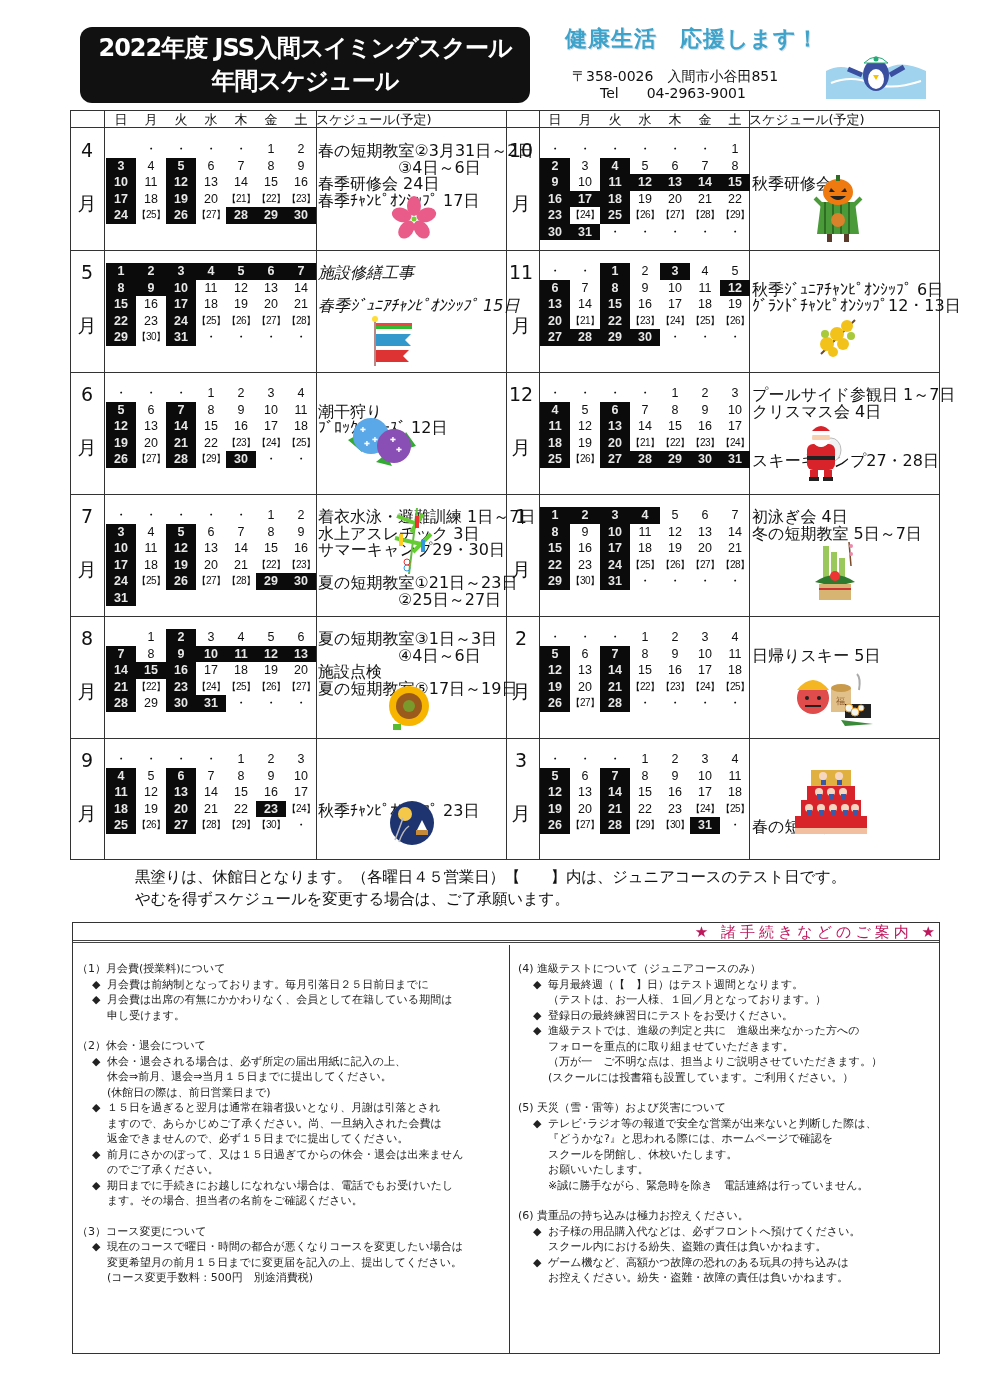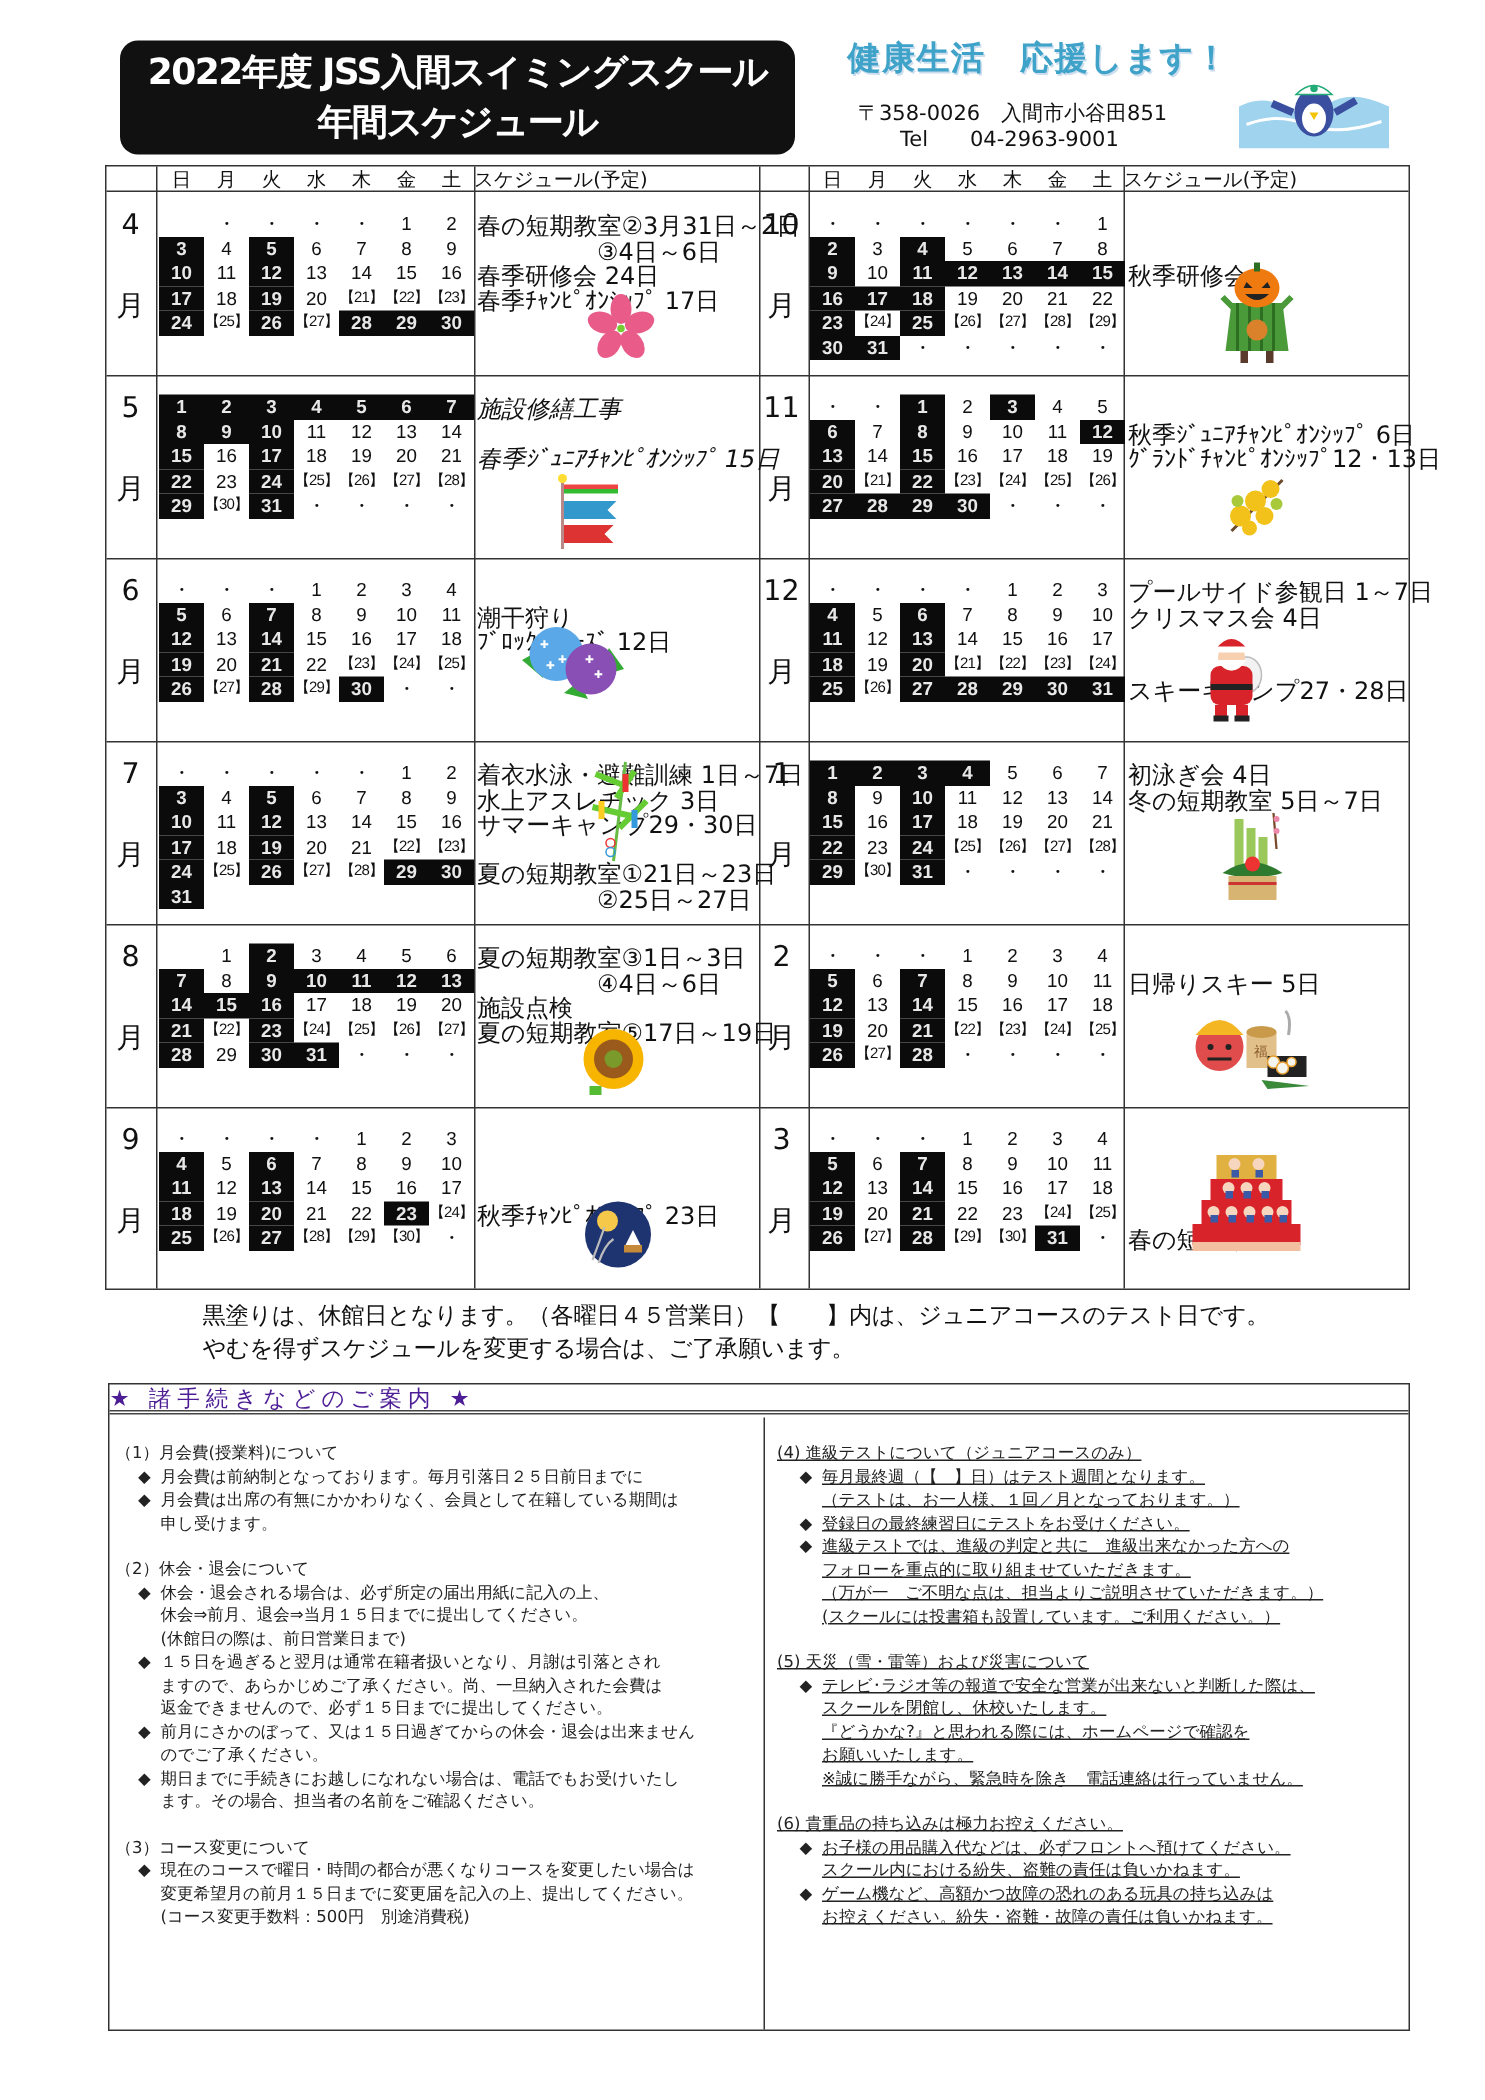--- a/index.html
+++ b/index.html
@@ -24,24 +24,24 @@
   .drow { height: 16.5px; display: flex; }
   .d { width: 30px; height: 16.5px; text-align: center; font-size: 12.5px; line-height: 16.5px; font-family: "Liberation Sans", sans-serif; }
   .d.closed { background: #0b0b0b; color: #e8e8e8; font-weight: bold; }
   .d.test { font-size: 10px; letter-spacing: -0.5px; }
   .sched { position: absolute; font-size: 16px; line-height: 16.5px; }
   .sched .line { white-space: nowrap; height: 16.5px; }
   .ill { position: absolute; }
 
   .note { position: absolute; left: 135px; top: 866px; font-size: 15.5px; line-height: 22px; letter-spacing: -0.2px; }
   .notice { position: absolute; left: 72px; top: 922px; width: 868px; height: 432px; border: 1.5px solid #333; }
-  .notice-title { height: 20px; border-bottom: 3px double #444; text-align: left; font-size: 15px; letter-spacing: 4px; line-height: 19px; color: #4c1d95; }
+  .notice-title { height: 20px; border-bottom: 3px double #444; text-align: right; font-size: 15px; letter-spacing: 4px; line-height: 19px; color: #be185d; }
   .ncol { position: absolute; top: 22px; bottom: 0; font-size: 11px; line-height: 15.5px; color: #222; }
   .ncol.left { left: 0; width: 437px; padding: 16px 0 0 4px; border-right: 1.5px solid #333; }
-  .ncol.right { left: 437px; right: 16px; padding: 16px 0 0 8px; text-decoration: underline; }
+  .ncol.right { left: 437px; right: 16px; padding: 16px 0 0 8px; }
   .sec { margin-bottom: 15px; }
   .sec-h { white-space: nowrap; }
   .bullet { padding-left: 30px; position: relative; }
   .bullet .dia { position: absolute; left: 15px; top: 0; }
 </style>
 </head>
 <body>
 
 <div class="title-box">
   <div>2022年度 JSS入間スイミングスクール</div>
@@ -983,22 +983,22 @@
         <div class="bullet">（テストは、お一人様、１回／月となっております。）</div>
         <div class="bullet">登録日の最終練習日にテストをお受けください。<span class="dia">◆</span></div>
         <div class="bullet">進級テストでは、進級の判定と共に　進級出来なかった方への<span class="dia">◆</span></div>
         <div class="bullet">フォローを重点的に取り組ませていただきます。</div>
         <div class="bullet">（万が一　ご不明な点は、担当よりご説明させていただきます。）</div>
         <div class="bullet">(スクールには投書箱も設置しています。ご利用ください。）</div>
       </div>
       <div class="sec">
         <div class="sec-h">(5) 天災（雪・雷等）および災害について</div>
         <div class="bullet">テレビ･ラジオ等の報道で安全な営業が出来ないと判断した際は、<span class="dia">◆</span></div>
+        <div class="bullet">『どうかな?』と思われる際には、ホームページで確認を</div>
         <div class="bullet">スクールを閉館し、休校いたします。</div>
-        <div class="bullet">『どうかな?』と思われる際には、ホームページで確認を</div>
         <div class="bullet">お願いいたします。</div>
         <div class="bullet">※誠に勝手ながら、緊急時を除き　電話連絡は行っていません。</div>
       </div>
       <div class="sec">
         <div class="sec-h">(6) 貴重品の持ち込みは極力お控えください。</div>
         <div class="bullet">お子様の用品購入代などは、必ずフロントへ預けてください。<span class="dia">◆</span></div>
         <div class="bullet">スクール内における紛失、盗難の責任は負いかねます。</div>
         <div class="bullet">ゲーム機など、高額かつ故障の恐れのある玩具の持ち込みは<span class="dia">◆</span></div>
         <div class="bullet">お控えください。紛失・盗難・故障の責任は負いかねます。</div>
       </div>

